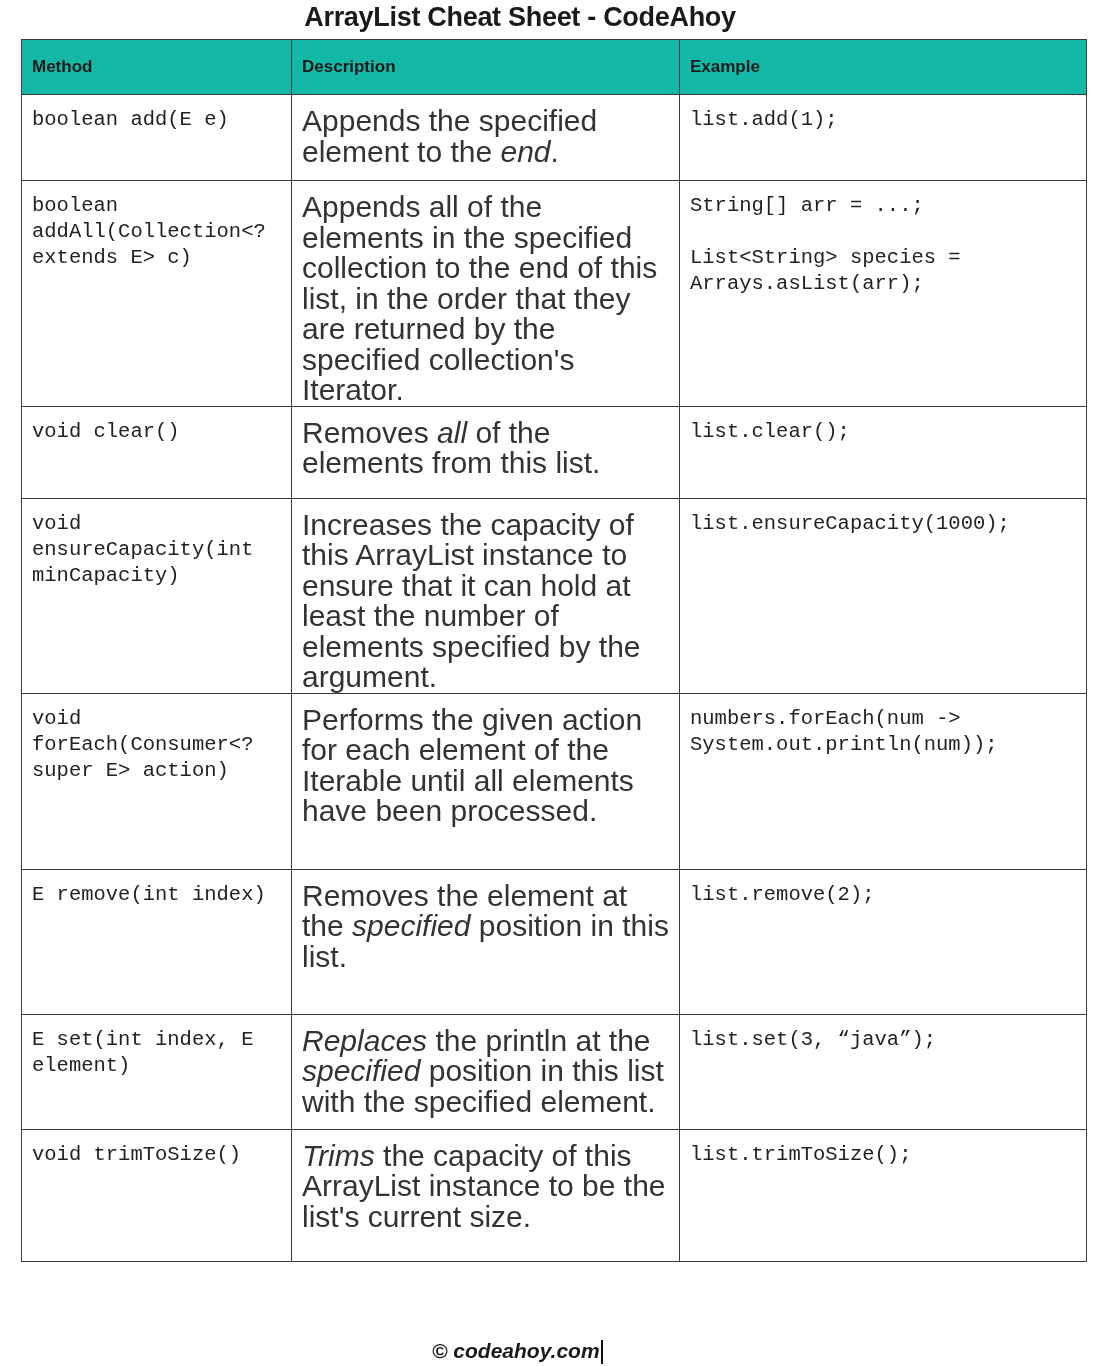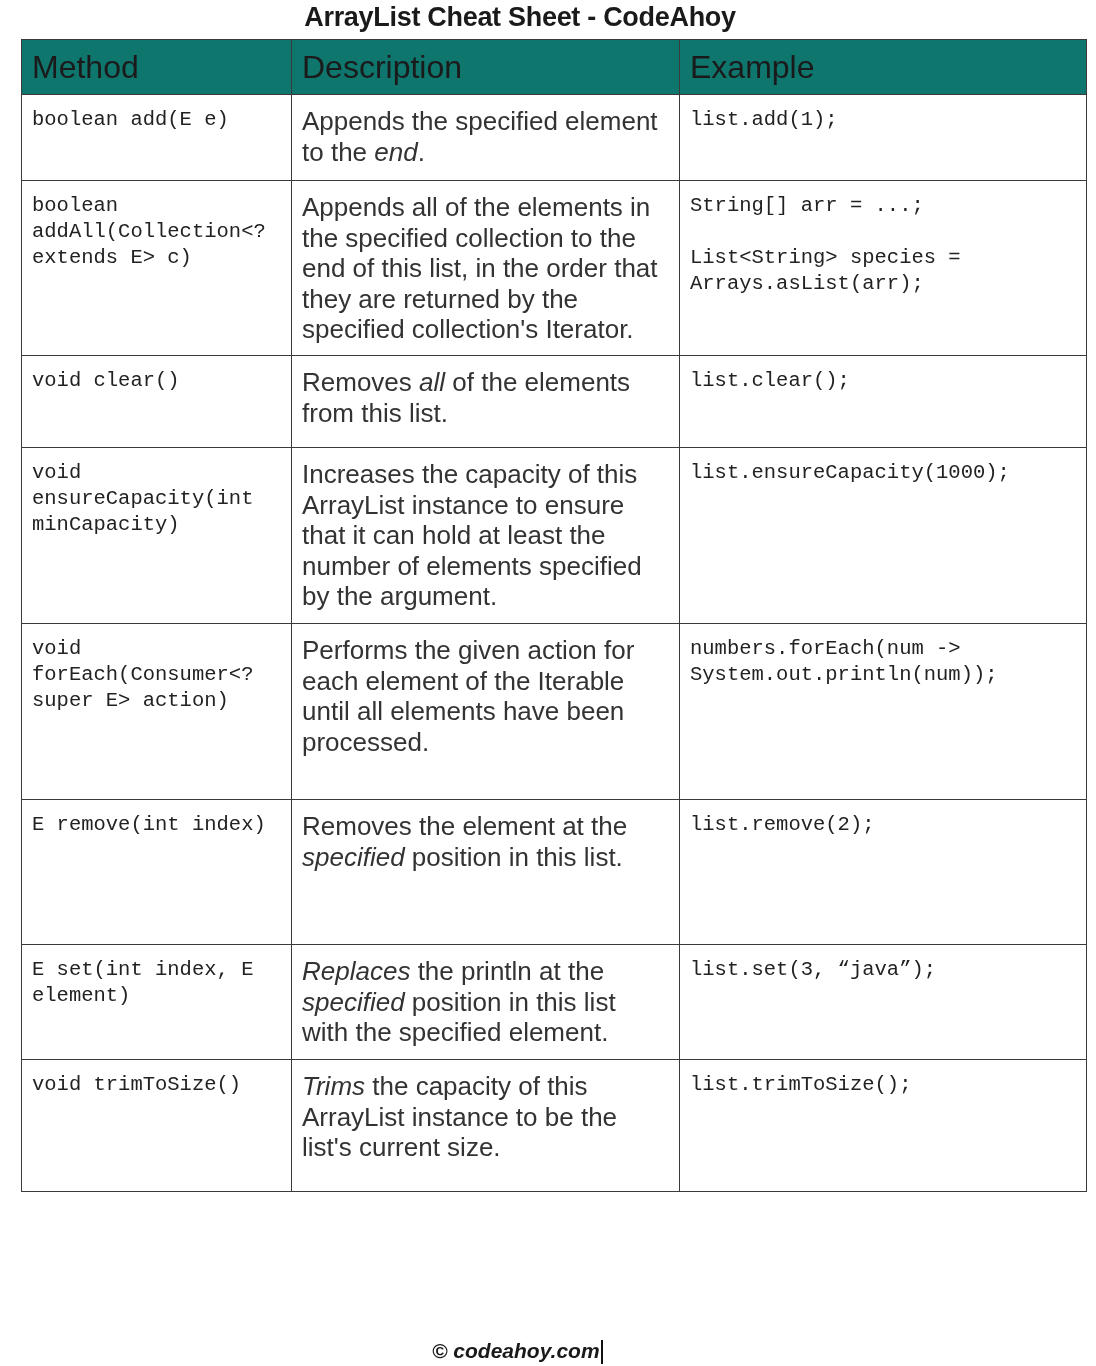--- a/index.html
+++ b/index.html
@@ -1,22 +1,22 @@
 <!DOCTYPE html>
 <html><head>
 <meta charset="utf-8">
 <style>
   html, body { margin:0; padding:0; background:#ffffff; }
   body { width:1096px; height:1366px; position:relative; overflow:hidden; font-family:"Liberation Sans", sans-serif; color:#222; }
   .title { position:absolute; top:0; left:0; width:1040px; text-align:center; font-weight:bold; font-size:27px; line-height:34px; color:#1a1a1a; letter-spacing:-0.3px; }
   table { position:absolute; top:39px; left:21px; width:1065px; border-collapse:collapse; table-layout:fixed; }
   td, th { border:1.5px solid #3a3a3a; vertical-align:top; padding:0 10px; text-align:left; }
-  th { background:#0f766e; font-size:32px; font-weight:normal; height:54px; vertical-align:middle; color:#1a1a1a; }
+  th { background:#14b8a6; font-size:17px; font-weight:bold; height:54px; vertical-align:middle; color:#1a1a1a; }
   td.m { font-family:"Liberation Mono", monospace; font-size:20.5px; line-height:26px; padding-top:12px; color:#222; }
-  td.d { font-size:26px; line-height:30.5px; padding-top:11px; color:#333; }
+  td.d { font-size:30px; line-height:30.5px; padding-top:11px; color:#333; }
   td.e { font-family:"Liberation Mono", monospace; font-size:20.5px; line-height:26px; padding-top:12px; color:#222; }
   .gap { height:26px; }
   .footer { position:absolute; top:1339px; left:432px; font-size:21px; font-weight:bold; font-style:italic; color:#1a1a1a; }
   .cursor { display:inline-block; width:2px; height:24px; background:#111; vertical-align:middle; margin-left:1px; }
 </style>
 </head>
 <body>
 
 <div class="title">ArrayList Cheat Sheet - CodeAhoy</div>
 

